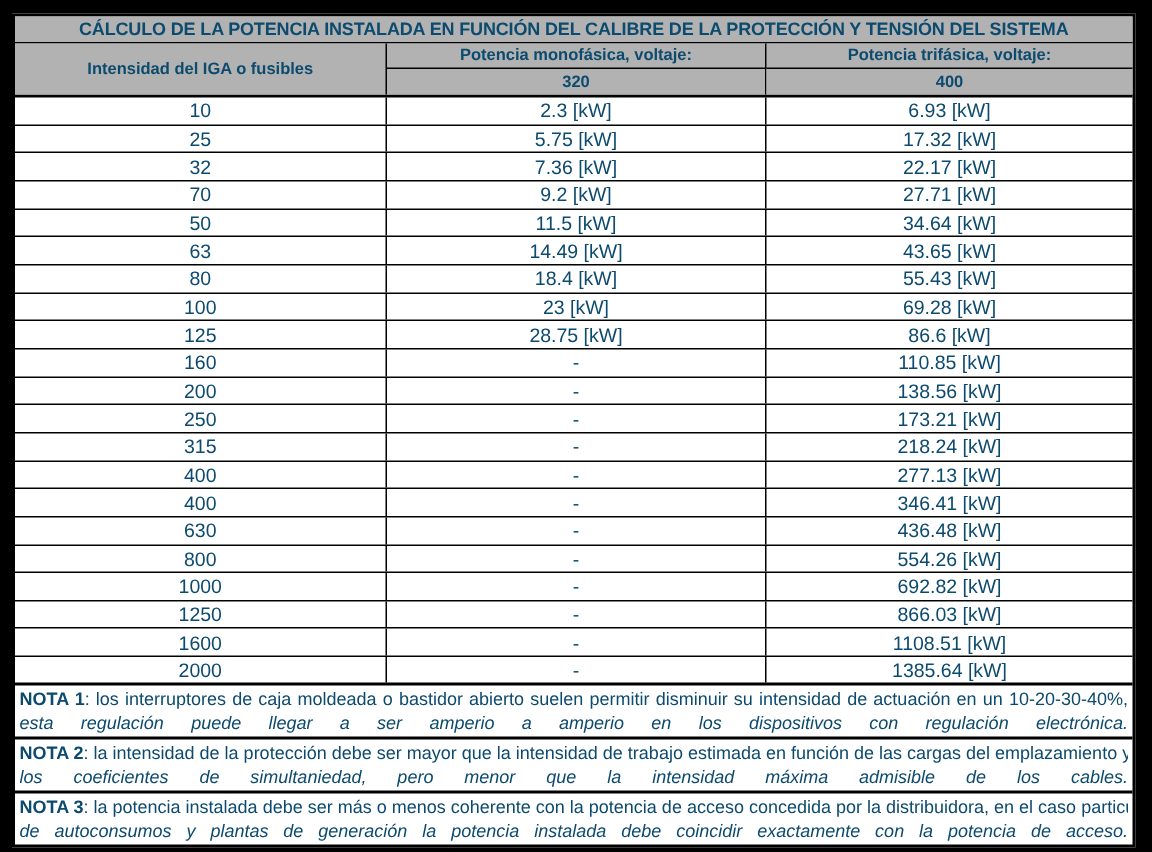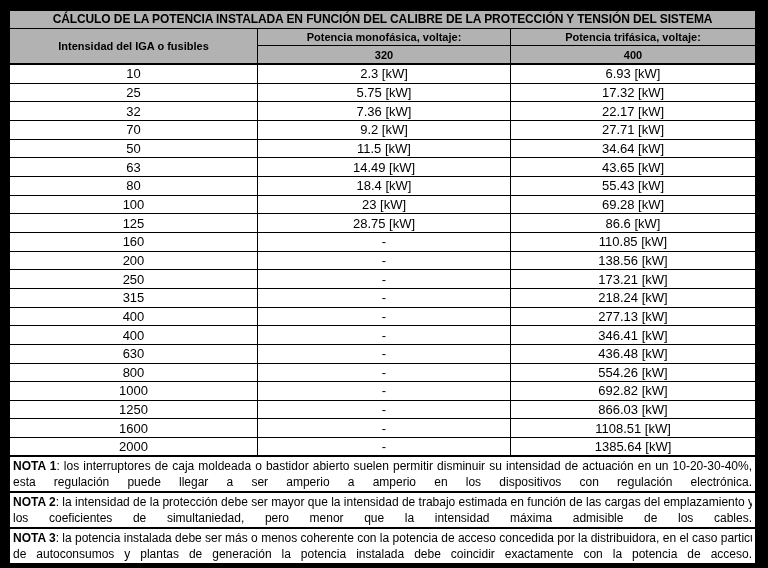--- a/index.html
+++ b/index.html
@@ -1,17 +1,17 @@
 <!DOCTYPE html>
 <html><head>
 <meta charset="utf-8">
 <style>
   html,body{margin:0;padding:0;background:#000;}
   .sheet{position:relative;width:768px;height:568px;background:#000;overflow:hidden;
-         font-family:"Liberation Sans", sans-serif;color:#000000;}
+         font-family:"Liberation Sans", sans-serif;color:#0c4a6e;}
   .ptable{position:absolute;left:8px;top:9px;width:749px;border:2px solid #000;background:#fff;box-sizing:border-box;}
   .gray{background:#b2b2b2;}
   .title{height:17px;line-height:16px;border-bottom:1px solid #000;text-align:center;
          font-weight:bold;font-size:12px;letter-spacing:-0.1px;white-space:nowrap;overflow:hidden;}
   .header{display:grid;grid-template-columns:248px 253px 1fr;grid-template-rows:17px 17px;
           border-bottom:2px solid #000;font-weight:bold;font-size:11px;}
   .hc{display:flex;align-items:center;justify-content:center;white-space:nowrap;overflow:hidden;}
   .h-int{grid-column:1;grid-row:1/3;border-right:1px solid #000;}
   .h-mono{grid-column:2;grid-row:1;border-right:1px solid #000;border-bottom:1px solid #000;}
   .h-tri{grid-column:3;grid-row:1;border-bottom:1px solid #000;}
@@ -22,21 +22,21 @@
   .brow:last-child{border-bottom-width:2px;}
   .bc{display:flex;align-items:center;justify-content:center;font-size:13px;line-height:17px;overflow:hidden;}
   .bc.v1{border-right:1px solid #000;}
   .bc.v2{border-right:1px solid #000;}
   .note{border-bottom:2px solid #000;padding:1px 3px 0 3px;font-size:12px;box-sizing:border-box;}
   .note.n1{height:36px;}
   .note.n2{height:36px;}
   .note.n3{height:34px;border-bottom:none;}
   .nl{height:16.5px;line-height:16.5px;text-align:justify;text-align-last:justify;
       white-space:nowrap;overflow:hidden;}
-  .nl2{text-align:justify;text-align-last:justify;}
+  .nl2{text-align:justify;text-align-last:justify;font-style:italic;}
   .nlabel{font-weight:bold;}
 </style>
 </head>
 <body>
 
 <div class="sheet" style="background: rgb(0, 0, 0);">
   <div class="ptable">
 
     <div class="title gray" style="background: rgb(178, 178, 178);">CÁLCULO DE LA POTENCIA INSTALADA EN FUNCIÓN DEL CALIBRE DE LA PROTECCIÓN Y TENSIÓN DEL SISTEMA</div>
 

